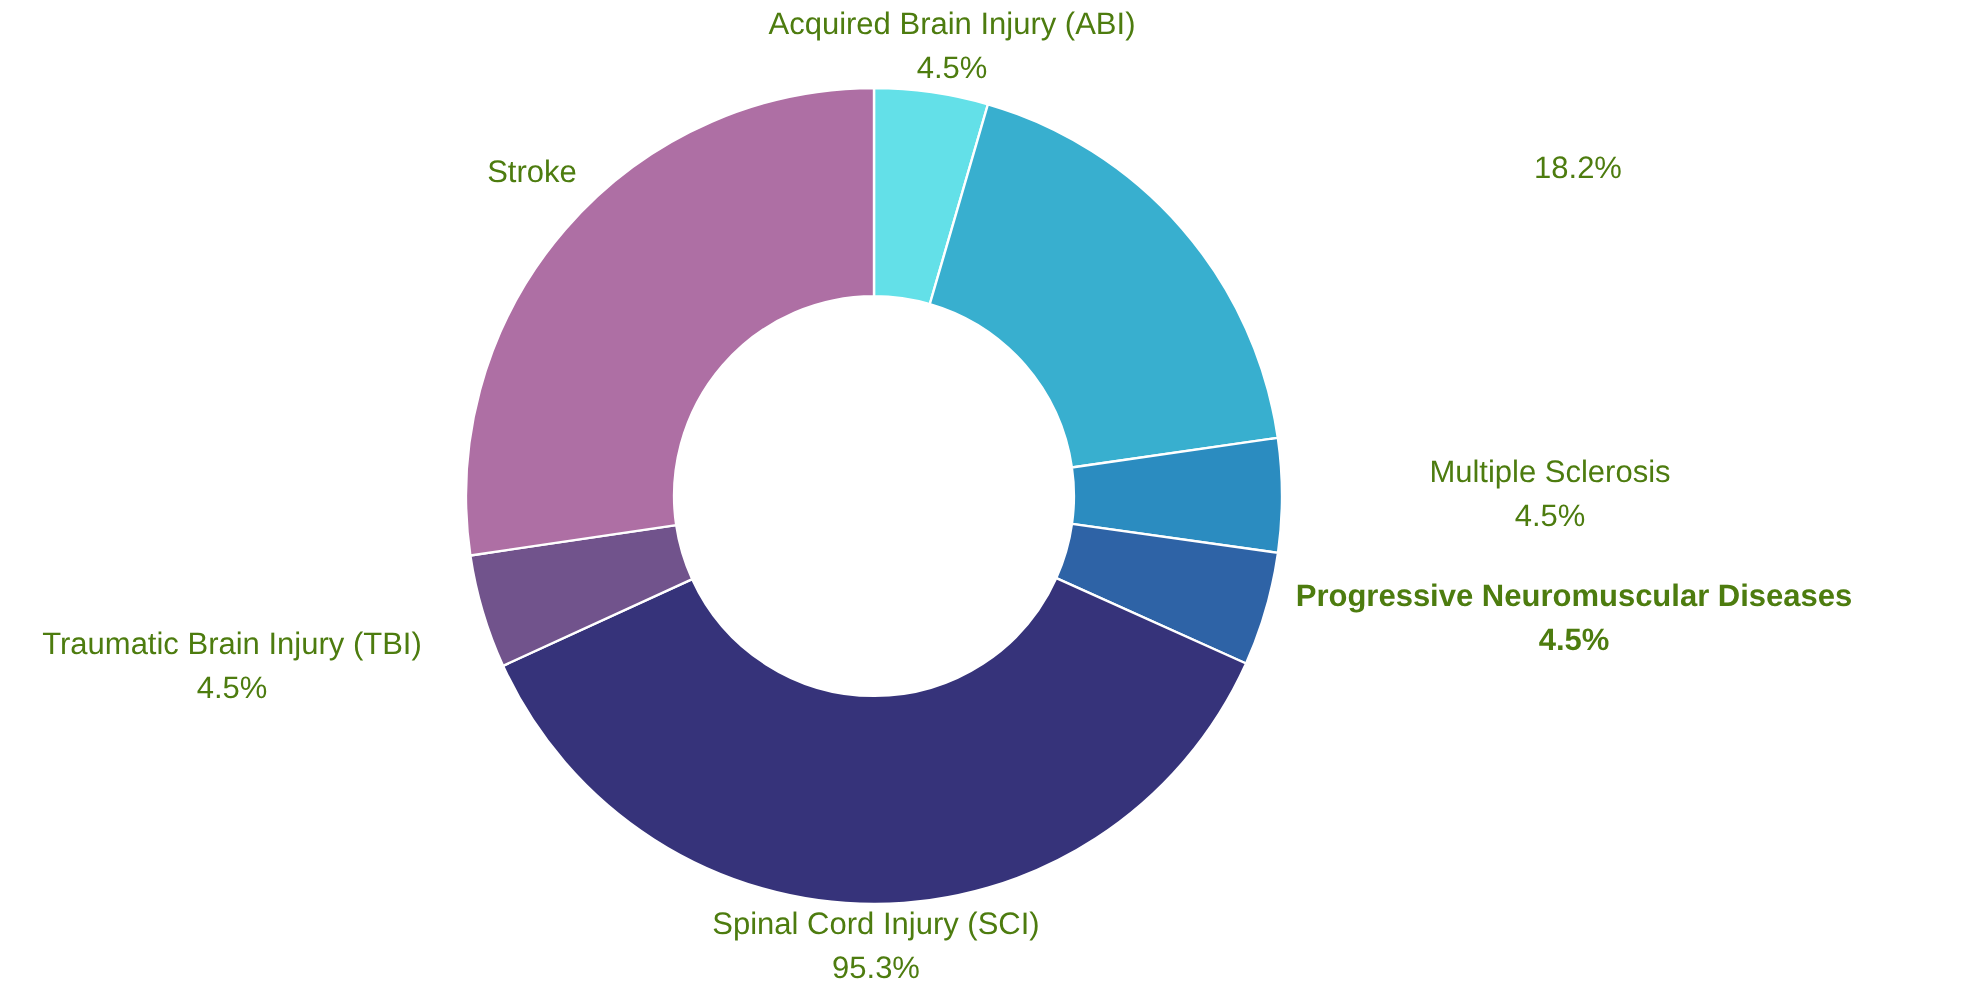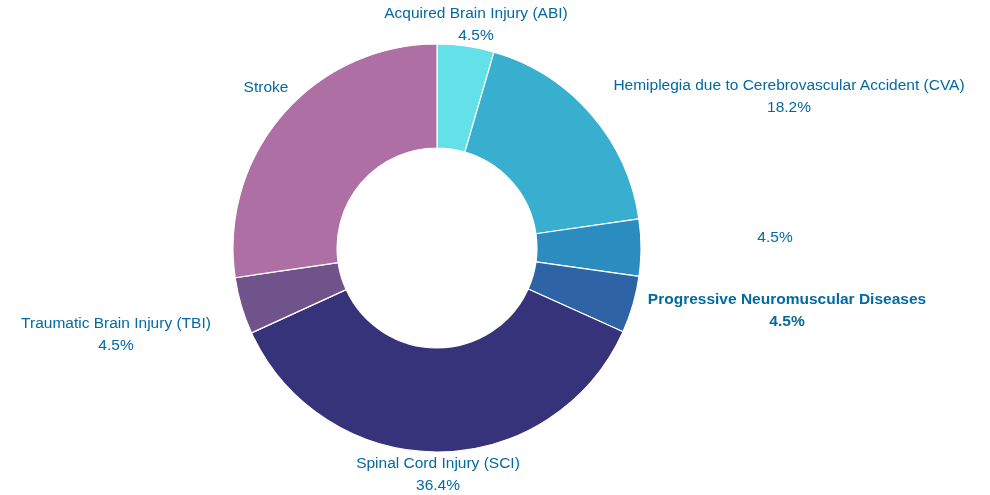--- a/index.html
+++ b/index.html
@@ -29,21 +29,21 @@
     width: 410px;
     height: 410px;
   }
   .slice-path {
     stroke: #ffffff;
     stroke-width: 1.2;
     stroke-linejoin: round;
   }
   .label-group {
     position: absolute;
-    color: #0369a1;
+    color: #4d7c0f;
     font-size: 15.5px;
     line-height: 1.42;
     white-space: nowrap;
   }
   .label-name {
     display: block;
   }
   .label-pct {
     display: block;
   }
@@ -76,36 +76,36 @@
         </g>
     </svg>
   </div>
 
   <div class="label-group lbl-center" id="label-abi">
     <span class="label-name">Acquired Brain Injury (ABI)</span>
     <span class="label-pct">4.5%</span>
   </div>
 
   <div class="label-group lbl-center" id="label-cva">
-    <span class="label-name">Hemiplegia due to Cerebrovascular Accident (CVA)</span>
     <span class="label-pct">18.2%</span>
   </div>
 
   <div class="label-group lbl-center" id="label-ms">
+    <span class="label-name">Multiple Sclerosis</span>
     <span class="label-pct">4.5%</span>
   </div>
 
   <div class="label-group lbl-center" id="label-pnd">
     <span class="label-name">Progressive Neuromuscular Diseases</span>
     <span class="label-pct">4.5%</span>
   </div>
 
   <div class="label-group lbl-center" id="label-sci">
     <span class="label-name">Spinal Cord Injury (SCI)</span>
-    <span class="label-pct">36.4%</span>
+    <span class="label-pct">95.3%</span>
   </div>
 
   <div class="label-group lbl-center" id="label-tbi">
     <span class="label-name">Traumatic Brain Injury (TBI)</span>
     <span class="label-pct">4.5%</span>
   </div>
 
   <div class="label-group lbl-center" id="label-stroke">
     <span class="label-name">Stroke</span>
   </div>

